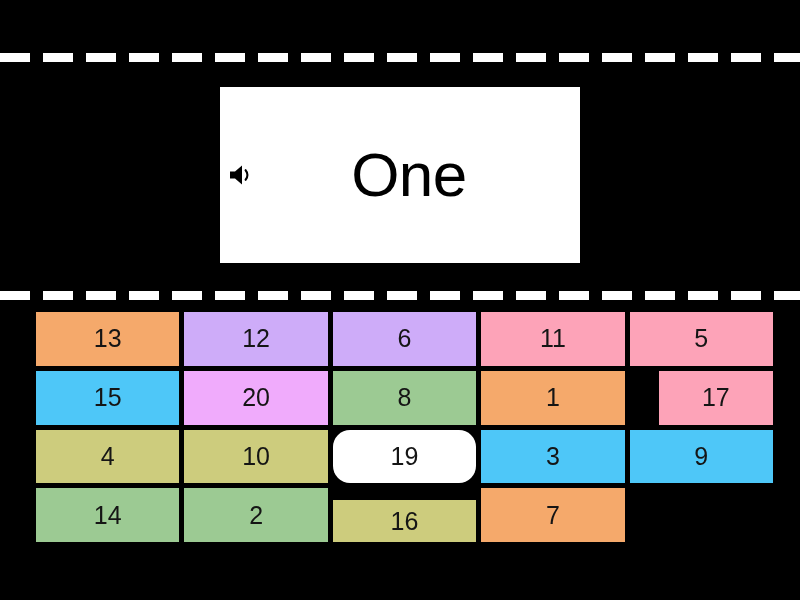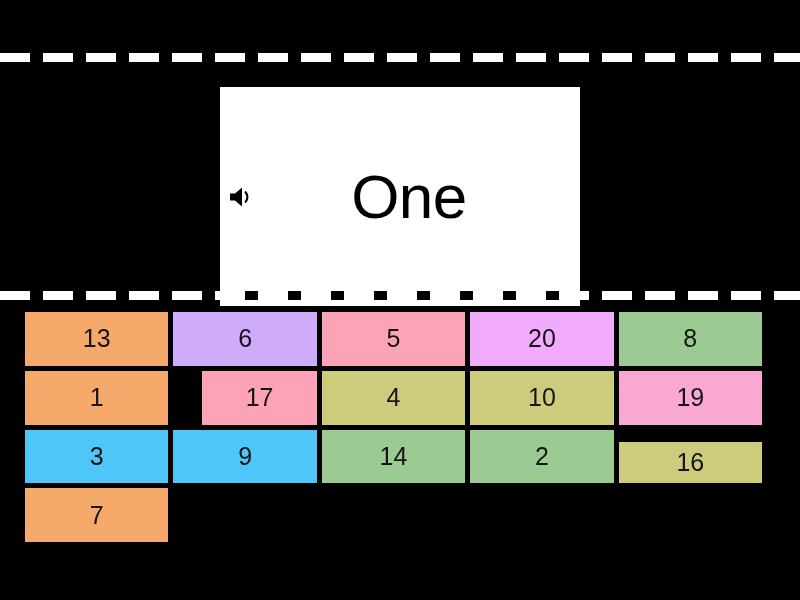--- a/index.html
+++ b/index.html
@@ -33,21 +33,21 @@
   }
   #rule-top    { top: 53px; }
   #rule-middle { top: 291px; }
 
   
   .prompt-card {
     position: absolute;
     left: 220px;
     top: 87px;
     width: 360px;
-    height: 219px;
+    height: 176px;
     background: #ffffff;
     display: flex;
     align-items: center;
     justify-content: flex-start;
     padding-left: 0;
   }
 
   .audio-button {
     width: 44px;
     height: 44px;
@@ -69,21 +69,21 @@
     color: #000000;
     line-height: 1;
     letter-spacing: -0.5px;
     padding-right: 26px;
     user-select: none;
   }
 
   
   .tile-grid {
     position: absolute;
-    left: 25px;
+    left: 36px;
     top: 312px;
     width: 737px;
     height: 230px;
     display: grid;
     grid-template-columns: repeat(5, 1fr);
     grid-template-rows: repeat(4, 1fr);
     column-gap: 5px;
     row-gap: 5px;
   }
 
@@ -113,28 +113,31 @@
     </svg>
   </button>
 
   <div class="prompt-text">One</div>
 </div>
 
 <div class="dashed-rule" id="rule-middle"></div>
 
 <div class="tile-grid">
     <div class="tile" style="background: rgb(245, 169, 107);">13</div>
+    <div class="tile" style="background: rgb(206, 172, 249);">12</div>
     <div class="tile" style="background: rgb(206, 172, 249);">6</div>
+    <div class="tile" style="background: rgb(253, 163, 184);">11</div>
     <div class="tile" style="background: rgb(253, 163, 184);">5</div>
+    <div class="tile" style="background: rgb(78, 199, 248);">15</div>
     <div class="tile" style="background: #f0abfc;">20</div>
     <div class="tile" style="background: rgb(156, 202, 147);">8</div>
     <div class="tile" style="background: rgb(245, 169, 107);">1</div>
     <div class="tile" style="background: rgb(253, 163, 184); margin-left: 29px;">17</div>
     <div class="tile" style="background: rgb(205, 204, 125);">4</div>
     <div class="tile" style="background: rgb(205, 204, 125);">10</div>
-    <div class="tile" style="background: #f9a8d4;">19</div>
+    <div class="tile" style="background: #ffffff; border-radius: 17px;">19</div>
     <div class="tile" style="background: rgb(78, 199, 248);">3</div>
     <div class="tile" style="background: rgb(78, 199, 248);">9</div>
     <div class="tile" style="background: rgb(156, 202, 147);">14</div>
     <div class="tile" style="background: rgb(156, 202, 147);">2</div>
     <div class="tile" style="background: rgb(205, 204, 125); margin-top: 12px;">16</div>
     <div class="tile" style="background: rgb(245, 169, 107);">7</div>
   </div>
 
 </body></html>

